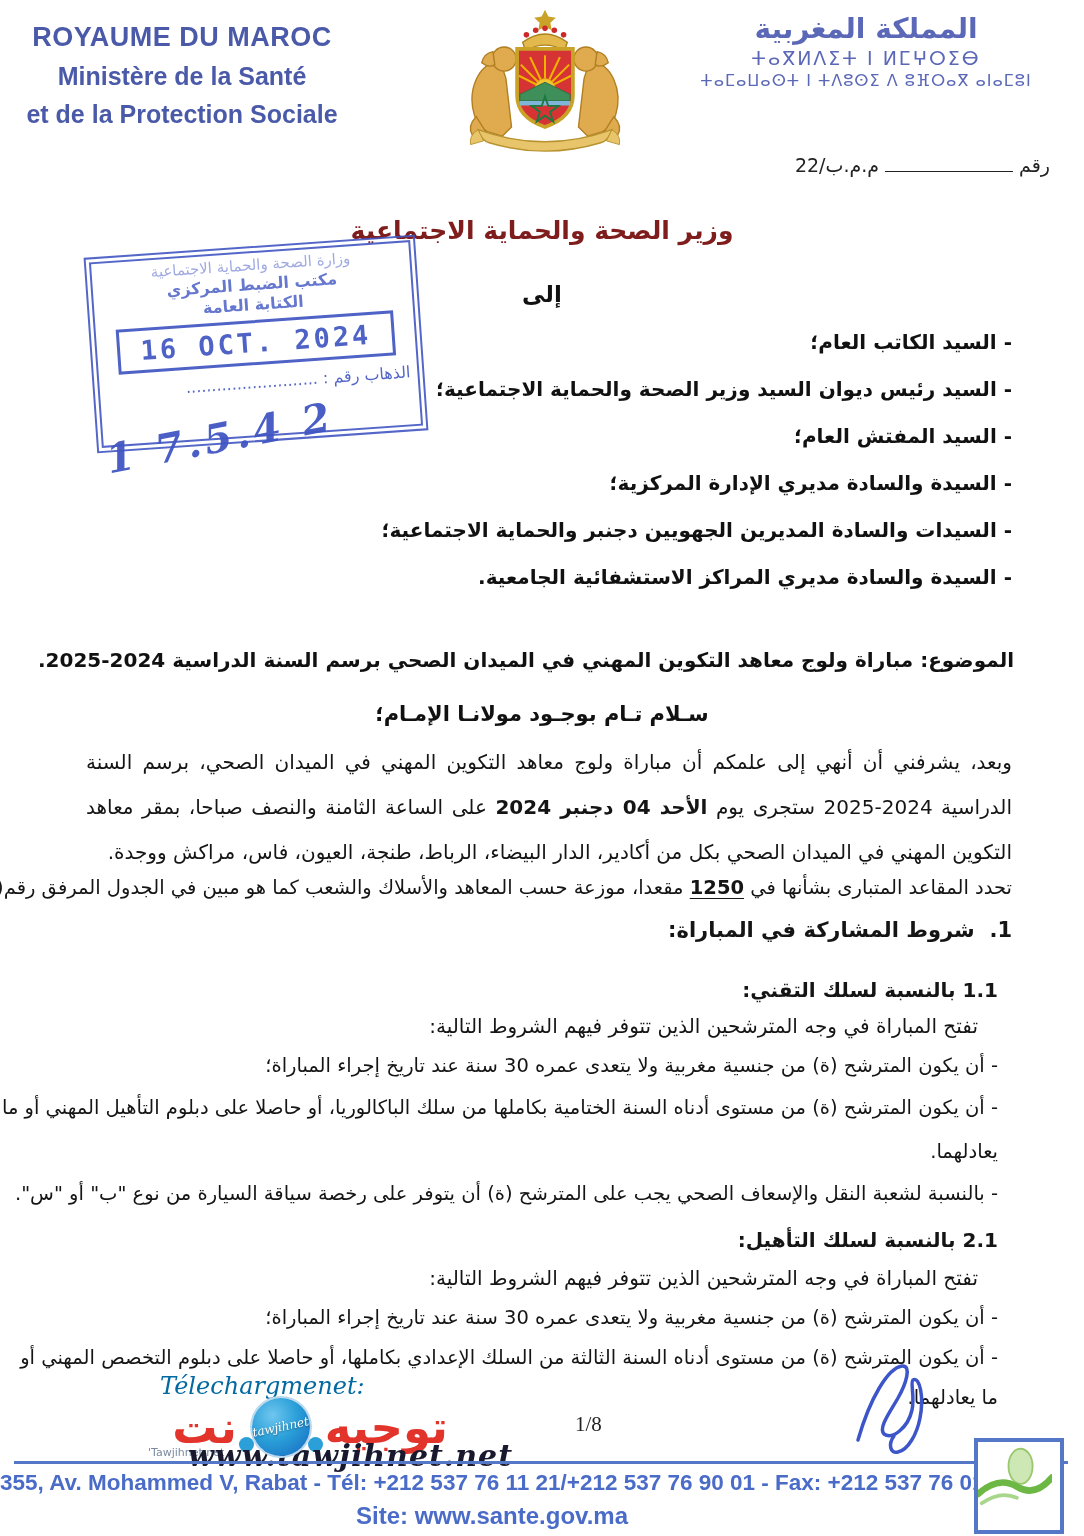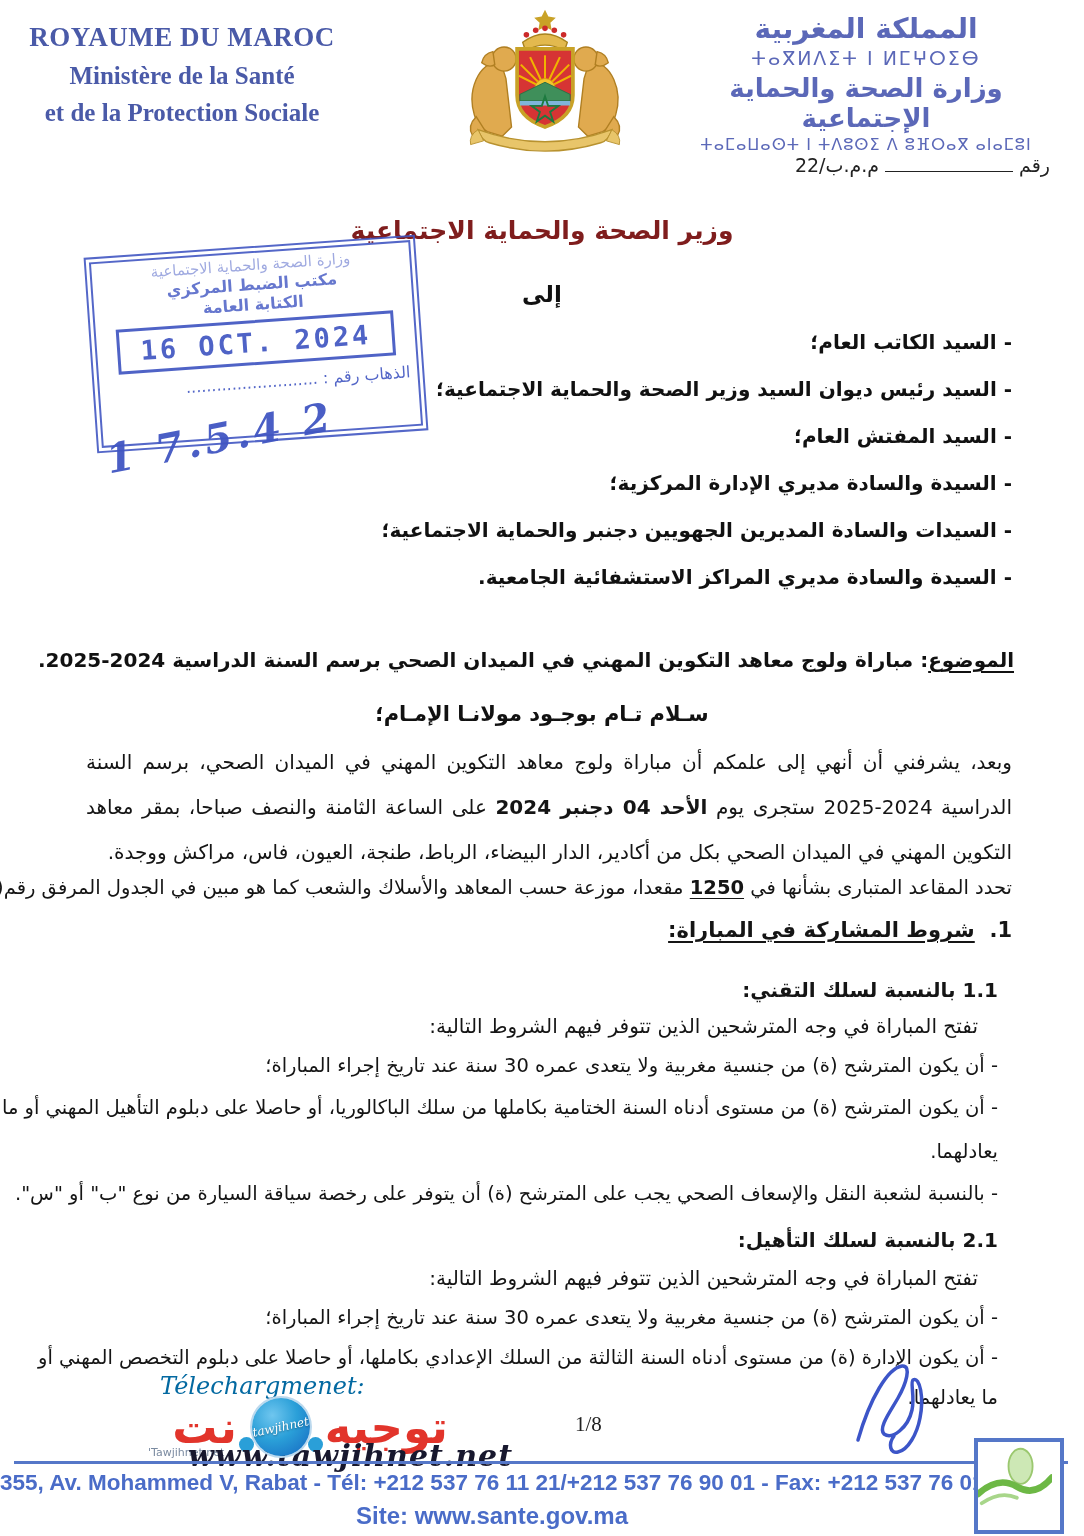--- a/index.html
+++ b/index.html
@@ -4,21 +4,21 @@
 <style>
   html,body{margin:0;padding:0;background:#e9e9e9;}
   .page{
     position:relative; width:1084px; height:1536px; margin:0 auto;
     background:#ffffff; overflow:hidden;
     font-family:"DejaVu Sans", sans-serif; color:#141414;
   }
   
   .hdr-left{
     position:absolute; left:8px; top:22px; width:348px; text-align:center;
-    color:#4a5aa8; font-family:Liberation Serif, serif; font-weight:bold;
+    color:#4a5aa8; font-family:Liberation Sans, sans-serif; font-weight:bold;
   }
   .hdr-left .l1{font-size:27px; letter-spacing:.5px;}
   .hdr-left .l2,.hdr-left .l3{font-size:25px; margin-top:9px;}
   .coat{position:absolute; left:452px; top:4px; width:186px; height:164px;}
   .hdr-right{
     position:absolute; right:18px; top:12px; width:400px; text-align:center;
     color:#5b68b8; direction:rtl;
   }
   .hdr-right .ar1{font-size:28px; font-weight:bold;}
   .hdr-right .tf1{font-size:19px; letter-spacing:2px; margin-top:2px;}
@@ -55,21 +55,21 @@
     color:#4156c2; transform:rotate(-7deg); letter-spacing:4px; opacity:.95;
   }
   
   .recipients{position:absolute; right:72px; top:330px; direction:rtl; text-align:right; color:#111;}
   .recipients .item{font-size:20px; font-weight:bold; margin-bottom:23px; white-space:nowrap;}
   
   .subject{
     position:absolute; right:70px; left:40px; top:648px; direction:rtl;
     font-size:20px; font-weight:bold; color:#111; white-space:nowrap; text-align:right;
   }
-  .u{text-decoration:underline; text-underline-offset:4px;}
+  .u{text-underline-offset:4px;}
   .greeting{position:absolute; left:0; right:0; top:702px; text-align:center; font-size:21px; font-weight:bold; color:#111;}
   
   .rtl-block{direction:rtl; color:#151515;}
   .p1{position:absolute; left:86px; right:72px; top:740px; font-size:20px; line-height:2.25; text-align:justify;}
   .p2{position:absolute; right:72px; left:30px; top:876px; font-size:19.5px; white-space:nowrap; text-align:right;}
   .b1250{font-weight:bold; text-decoration:underline; text-underline-offset:4px;}
   .sec1{position:absolute; right:72px; top:918px; font-size:21px; font-weight:bold; white-space:nowrap;}
   .sec1 .num{letter-spacing:1px;}
   .sub-title{position:absolute; right:86px; font-size:20px; font-weight:bold; white-space:nowrap;}
   .sub11{top:978px;}
@@ -177,21 +177,20 @@
     <path d="M100 96 l3.4 10.4 11 0 -8.9 6.5 3.4 10.4 -8.9 -6.4 -8.9 6.4 3.4 -10.4 -8.9 -6.5 11 0z" fill="none" stroke="#1d7a3f" stroke-width="2"></path>
 
     <path d="M28 132 q72 26 144 0 q-4 12 -12 14 q-60 18 -120 0 q-8 -2 -12 -14z" fill="#e8c56a" stroke="#b8922f" stroke-width="1.5"></path>
     <path d="M28 132 q-10 6 -8 16 l14 -4z" fill="#e8c56a" stroke="#b8922f"></path>
     <path d="M172 132 q10 6 8 16 l-14 -4z" fill="#e8c56a" stroke="#b8922f"></path>
   </svg>
 
   <div class="hdr-right">
     <div class="ar1">المملكة المغربية</div>
     <div class="tf1">ⵜⴰⴳⵍⴷⵉⵜ ⵏ ⵍⵎⵖⵔⵉⴱ</div>
-    <div class="ar2">وزارة الصحة والحماية الإجتماعية</div>
     <div class="tf2">ⵜⴰⵎⴰⵡⴰⵙⵜ ⵏ ⵜⴷⵓⵙⵉ ⴷ ⵓⴼⵔⴰⴳ ⴰⵏⴰⵎⵓⵏ</div>
   </div>
 
   <div class="ref-line">
     <span>رقم</span>
     <span class="ref-blank"></span>
     <span>م.م.ب/22</span>
   </div>
 
   <div class="doc-title">وزير الصحة والحماية الاجتماعية</div>
@@ -244,21 +243,21 @@
   <div class="sub-title sub11 rtl-block">1.1 بالنسبة لسلك التقني:</div>
   <div class="intro intro1 rtl-block">تفتح المباراة في وجه المترشحين الذين تتوفر فيهم الشروط التالية:</div>
   <div class="bullet bl1 rtl-block">- أن يكون المترشح (ة) من جنسية مغربية ولا يتعدى عمره 30 سنة عند تاريخ إجراء المباراة؛</div>
   <div class="bullet bl2 rtl-block">- أن يكون المترشح (ة) من مستوى أدناه السنة الختامية بكاملها من سلك الباكالوريا، أو حاصلا على دبلوم التأهيل المهني أو ما</div>
   <div class="bullet bl2b rtl-block">يعادلهما.</div>
   <div class="bullet bl3 rtl-block">- بالنسبة لشعبة النقل والإسعاف الصحي يجب على المترشح (ة) أن يتوفر على رخصة سياقة السيارة من نوع "ب" أو "س".</div>
 
   <div class="sub-title sub21 rtl-block">2.1 بالنسبة لسلك التأهيل:</div>
   <div class="intro intro2 rtl-block">تفتح المباراة في وجه المترشحين الذين تتوفر فيهم الشروط التالية:</div>
   <div class="bullet bl4 rtl-block">- أن يكون المترشح (ة) من جنسية مغربية ولا يتعدى عمره 30 سنة عند تاريخ إجراء المباراة؛</div>
-  <div class="bullet bl5 rtl-block">- أن يكون الإدارة (ة) من مستوى أدناه السنة الثالثة من السلك الإعدادي بكاملها، أو حاصلا على دبلوم التخصص المهني أو</div>
+  <div class="bullet bl5 rtl-block">- أن يكون المترشح (ة) من مستوى أدناه السنة الثالثة من السلك الإعدادي بكاملها، أو حاصلا على دبلوم التخصص المهني أو</div>
   <div class="bullet bl5b rtl-block">ما يعادلهما.</div>
 
   <svg class="signature" viewBox="0 0 90 100">
     <path d="M8 82 C20 40 38 10 52 8 C62 7 56 26 48 40 C40 54 28 70 34 76 C42 82 58 70 62 52 C65 38 60 24 63 22 C70 18 74 40 70 60 C67 76 58 92 48 94 C40 96 38 86 44 78" fill="none" stroke="#3c55c8" stroke-width="3.5" stroke-linecap="round"></path>
   </svg>
 
   <div class="wm-label">Télechargmenet:</div>
   <div class="twj">
     <div class="twj-row">
       <span class="twj-word">توجيه</span>

